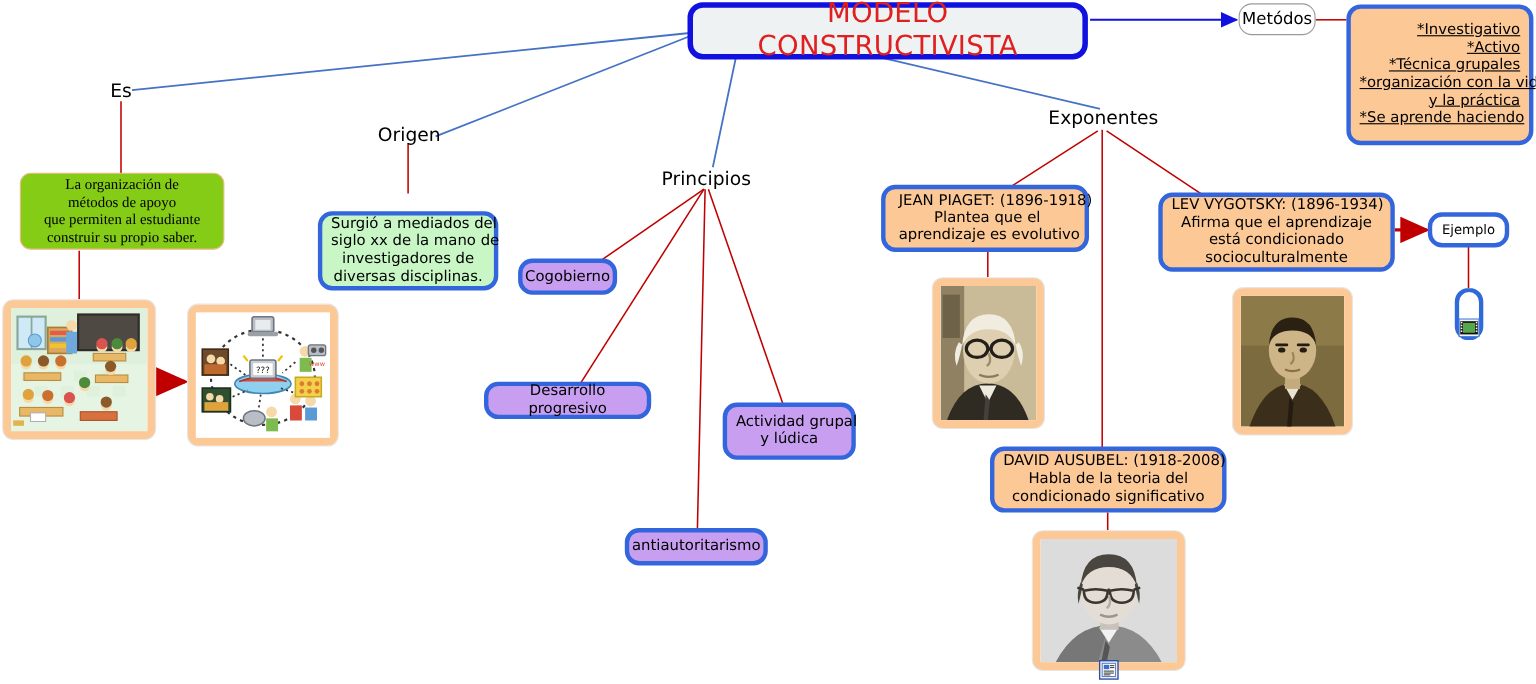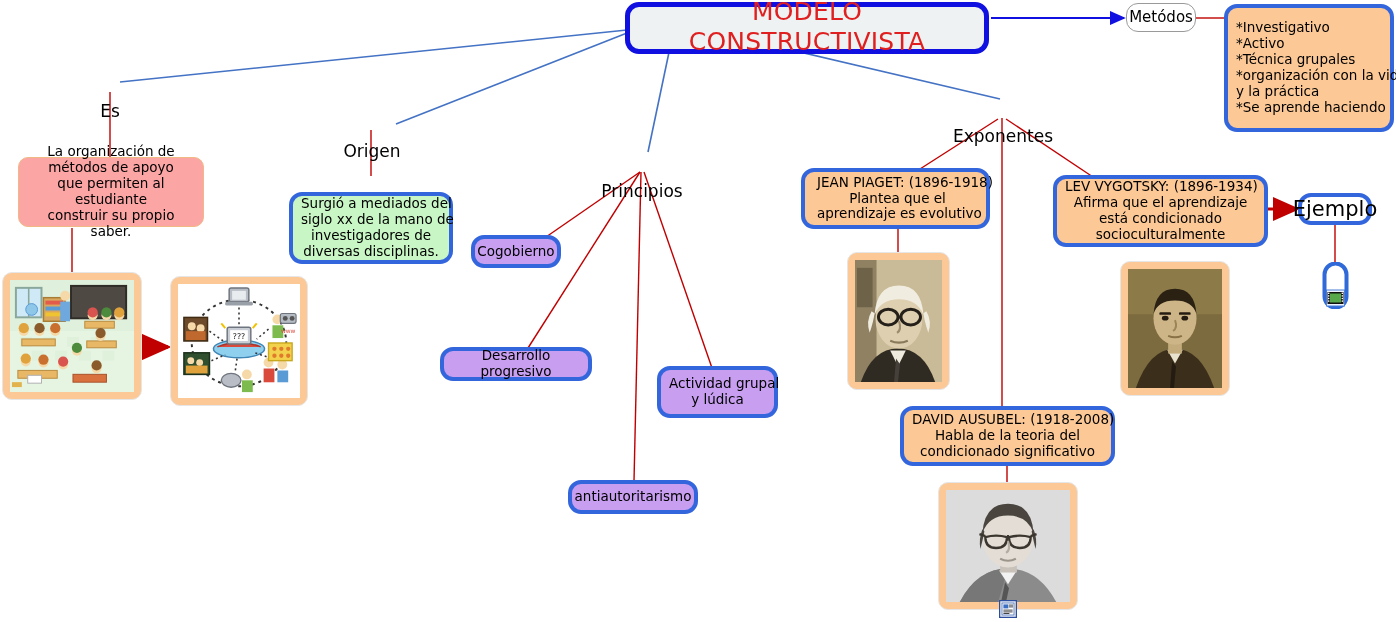--- a/index.html
+++ b/index.html
@@ -43,51 +43,51 @@
     font-size: 25px;
     letter-spacing: .2px;
     padding: 1px 12px 4px 12px;
   }
   
   .label-node {
     font-size: 17px;
     background: transparent;
     border: none;
     white-space: nowrap;
-    margin-top: 28px;
   }
   
   .pill-node {
     border: 1.5px solid #9a9a9a;
     border-radius: 12px;
     background: #ffffff;
     font-size: 15px;
     padding: 4px 10px;
   }
   
   .box {
     border: 4px solid #3366dd;
     border-radius: 13px;
     font-size: 13.5px;
     padding: 6px 8px;
   }
   .box.peach  { background: #fbc896; }
   .box.green  { background: #c8f7c5; }
   .box.purple { background: #c79ef0; }
-  .box.white  { background: #ffffff; font-size: 21px; }
-  .box.left-align { text-align: left; justify-content: flex-start; }
+  .box.white  { background: #ffffff; font-size: 12px; }
+  .box.left-align { text-align: right; justify-content: flex-start; text-decoration: underline; }
   .box .lines { width: 100%; }
   .box .lines div { white-space: pre; }
   
   .softbox {
-    background: #fca5a5;
+    background: #84cc16;
     border-radius: 10px;
     border: 1px solid #f0b884;
     font-size: 13.5px;
     padding: 6px 9px;
+    font-family: Liberation Serif, serif;
   }
   
   .frame {
     position: absolute;
     background: #fbc896;
     border: 1px solid #e6e6e6;
     border-radius: 10px;
     padding: 7px;
     z-index: 3;
   }

